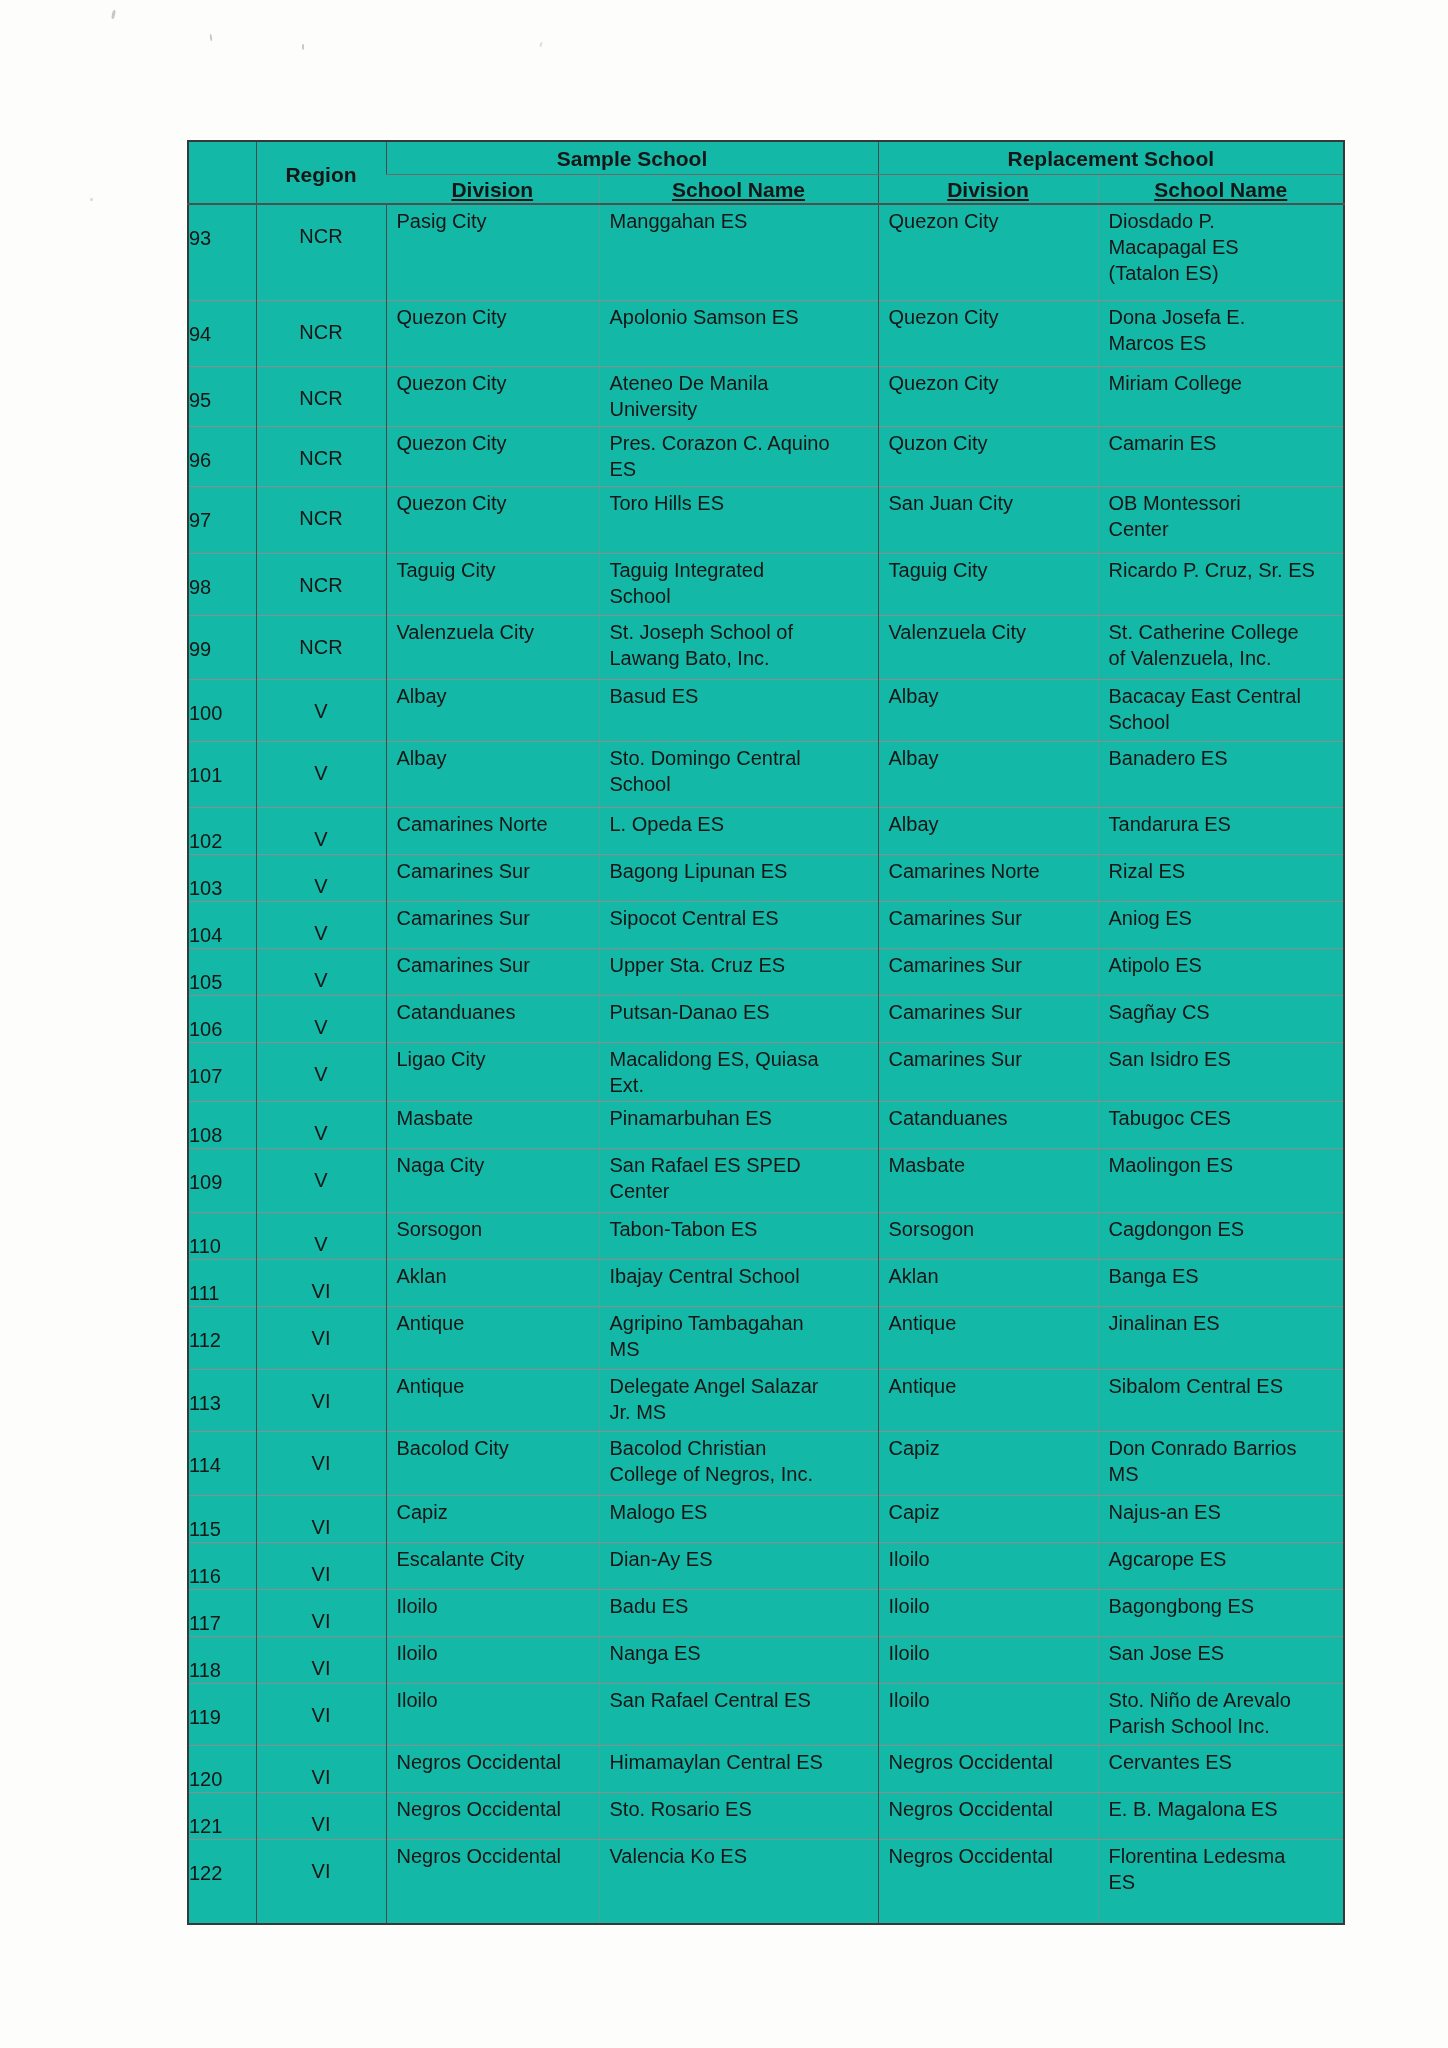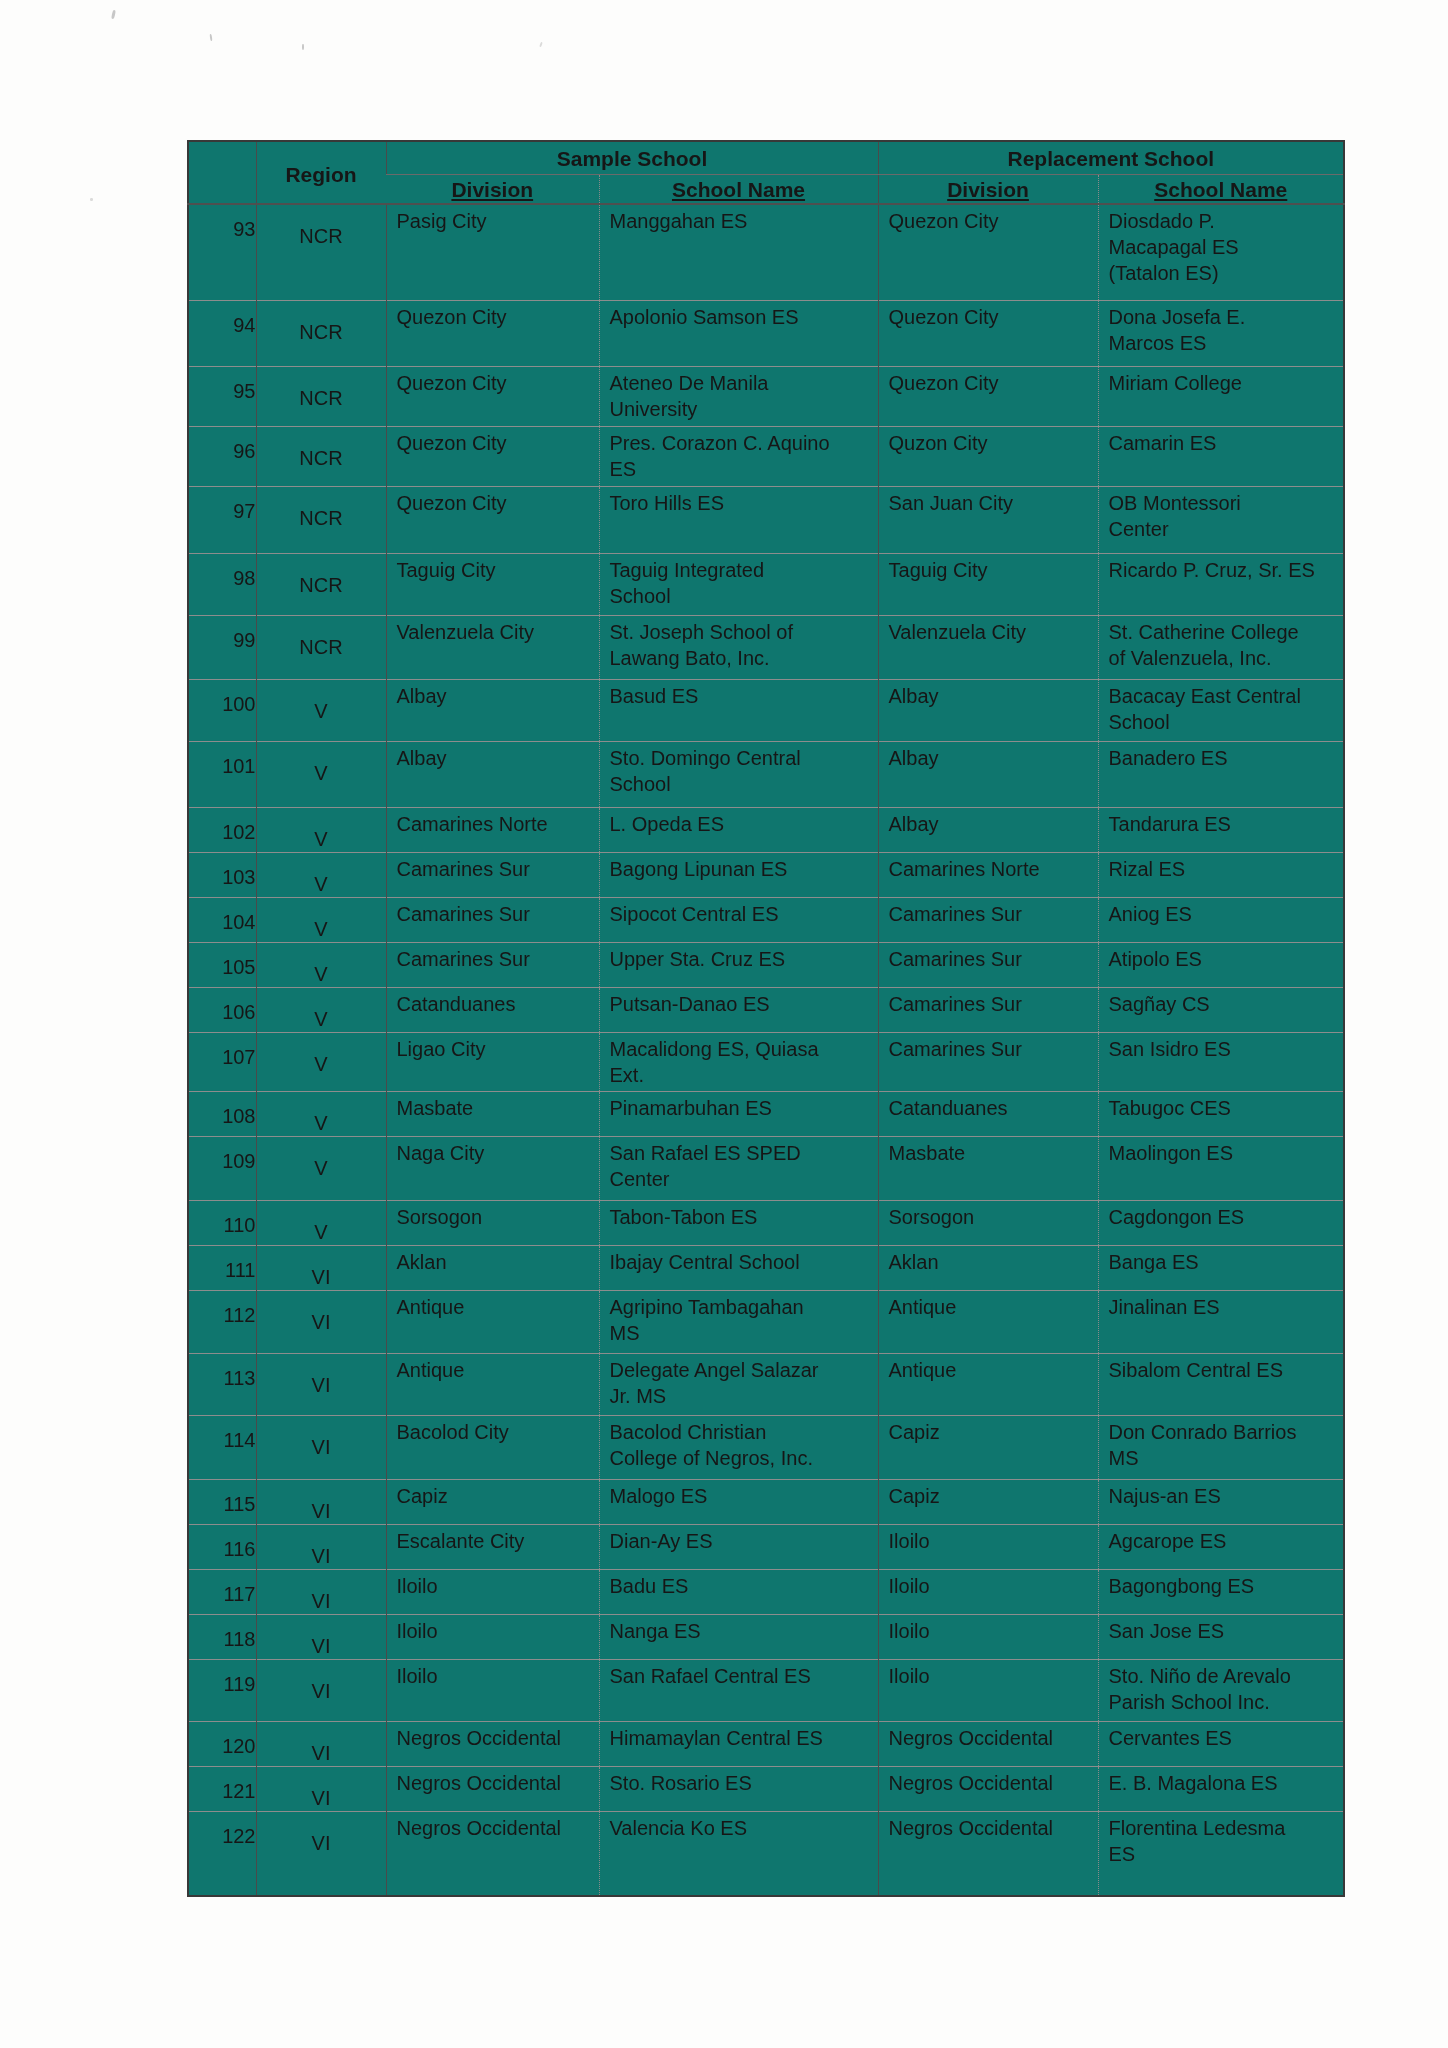--- a/index.html
+++ b/index.html
@@ -19,21 +19,21 @@
   .speck.s2 { left: 210px; top: 34px;  width: 2px; height: 7px; transform: rotate(-8deg); }
   .speck.s3 { left: 302px; top: 44px;  width: 2px; height: 6px; }
   .speck.s4 { left: 90px;  top: 198px; width: 3px; height: 3px; opacity: .35; }
   .speck.s5 { left: 540px; top: 42px;  width: 2px; height: 5px; opacity: .35; transform: rotate(20deg); }
 
   table.school-table {
     position: absolute; left: 187px; top: 140px;
     width: 1156px;
     border-collapse: collapse;
     table-layout: fixed;
-    background: #0f766e;
+    background: #14b8a6;
     border: 2px solid #383838;
   }
   col.c0 { width: 68px; }
   col.c1 { width: 130px; }
   col.c2 { width: 213px; }
   col.c3 { width: 279px; }
   col.c4 { width: 220px; }
   col.c5 { width: 246px; }
 
   th, td {
@@ -51,21 +51,21 @@
   tr.hrow2 th { height: 30px; padding-top: 2px; text-decoration: underline; }
   thead { border-bottom: 2px solid #4f4f4f; }
   th.c-region { vertical-align: middle; }
 
   
   .divider-light { border-left: 1.5px dotted #8a8a8a !important; }
 
   tbody tr { border-top: 1.5px solid #8d8d8d; }
   tbody tr:first-child { border-top: none; }
 
-  td.c-num { text-align: right; padding-top: 11px; }
+  td.c-num { text-align: left; padding-top: 20px; }
   td.c-region { text-align: center; padding-top: 18px; }
   td.c-text { text-align: left; padding: 3px 6px 2px 10px; }
   td.pre { white-space: pre-line; }
 
   
   tbody tr:nth-child(1)  { height: 96px; }
   tbody tr:nth-child(2)  { height: 66px; }
   tbody tr:nth-child(3)  { height: 60px; }
   tbody tr:nth-child(4)  { height: 60px; }
   tbody tr:nth-child(5)  { height: 67px; }

